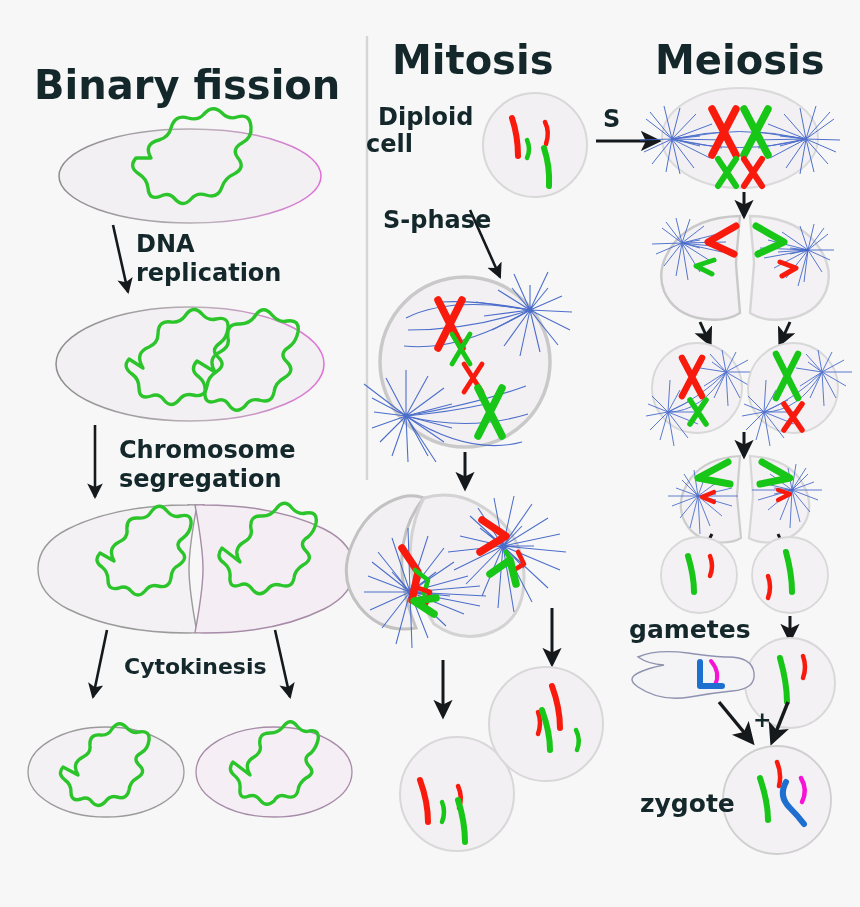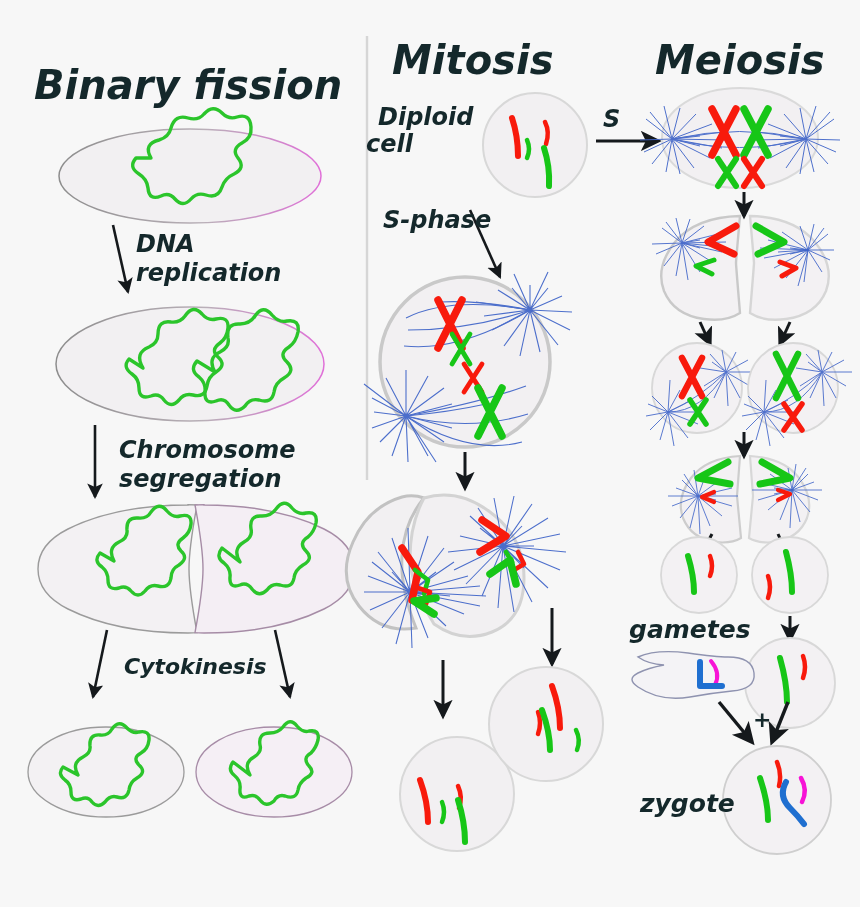--- a/index.html
+++ b/index.html
@@ -3,21 +3,21 @@
 <meta charset="utf-8">
 <style>
   html,body{margin:0;padding:0;}
   body{
     width:860px;height:907px;
     background:#f7f7f7;
     font-family:"DejaVu Sans", sans-serif;
     overflow:hidden;
     position:relative;
   }
-  #stage{position:absolute;left:0;top:0;width:860px;height:907px;font-style:italic;}
+  #stage{position:absolute;left:0;top:0;width:860px;height:907px;}
   svg.layer{position:absolute;left:0;top:0;width:860px;height:907px;}
   .ttl{
     font-family:"DejaVu Sans", sans-serif;
     font-weight:bold;
     fill:#14282b;
   }
   .lbl{
     font-family:"DejaVu Sans", sans-serif;
     font-weight:bold;
     fill:#14282b;

